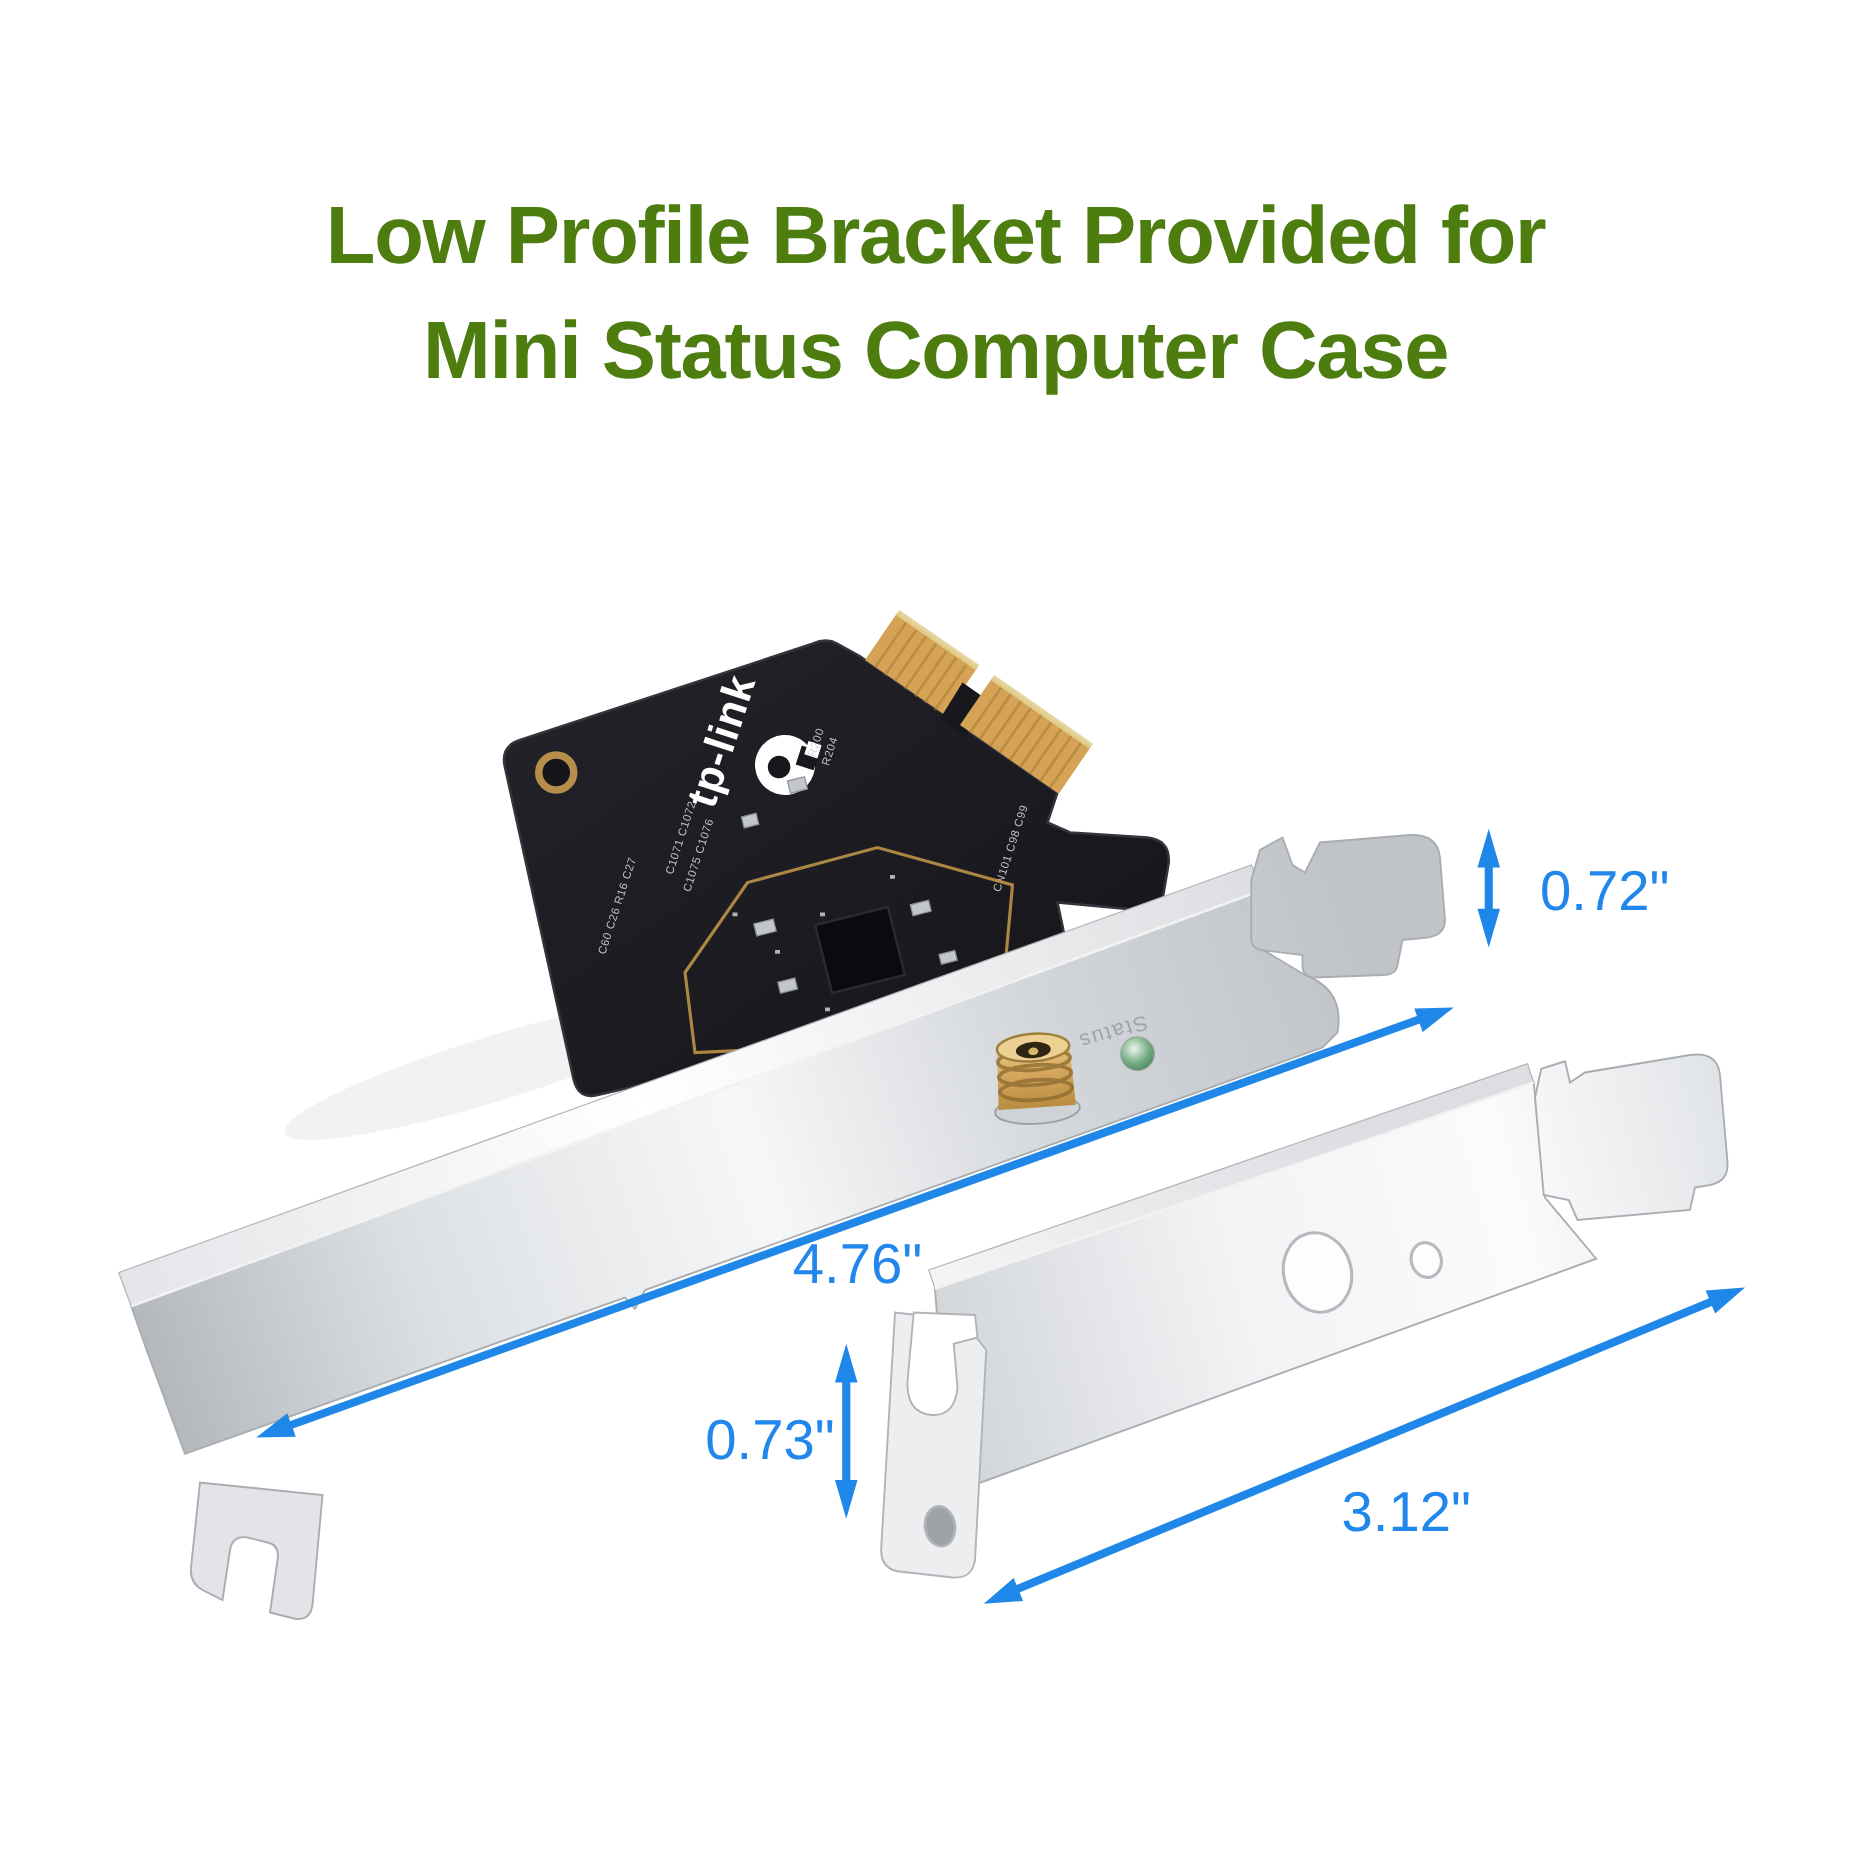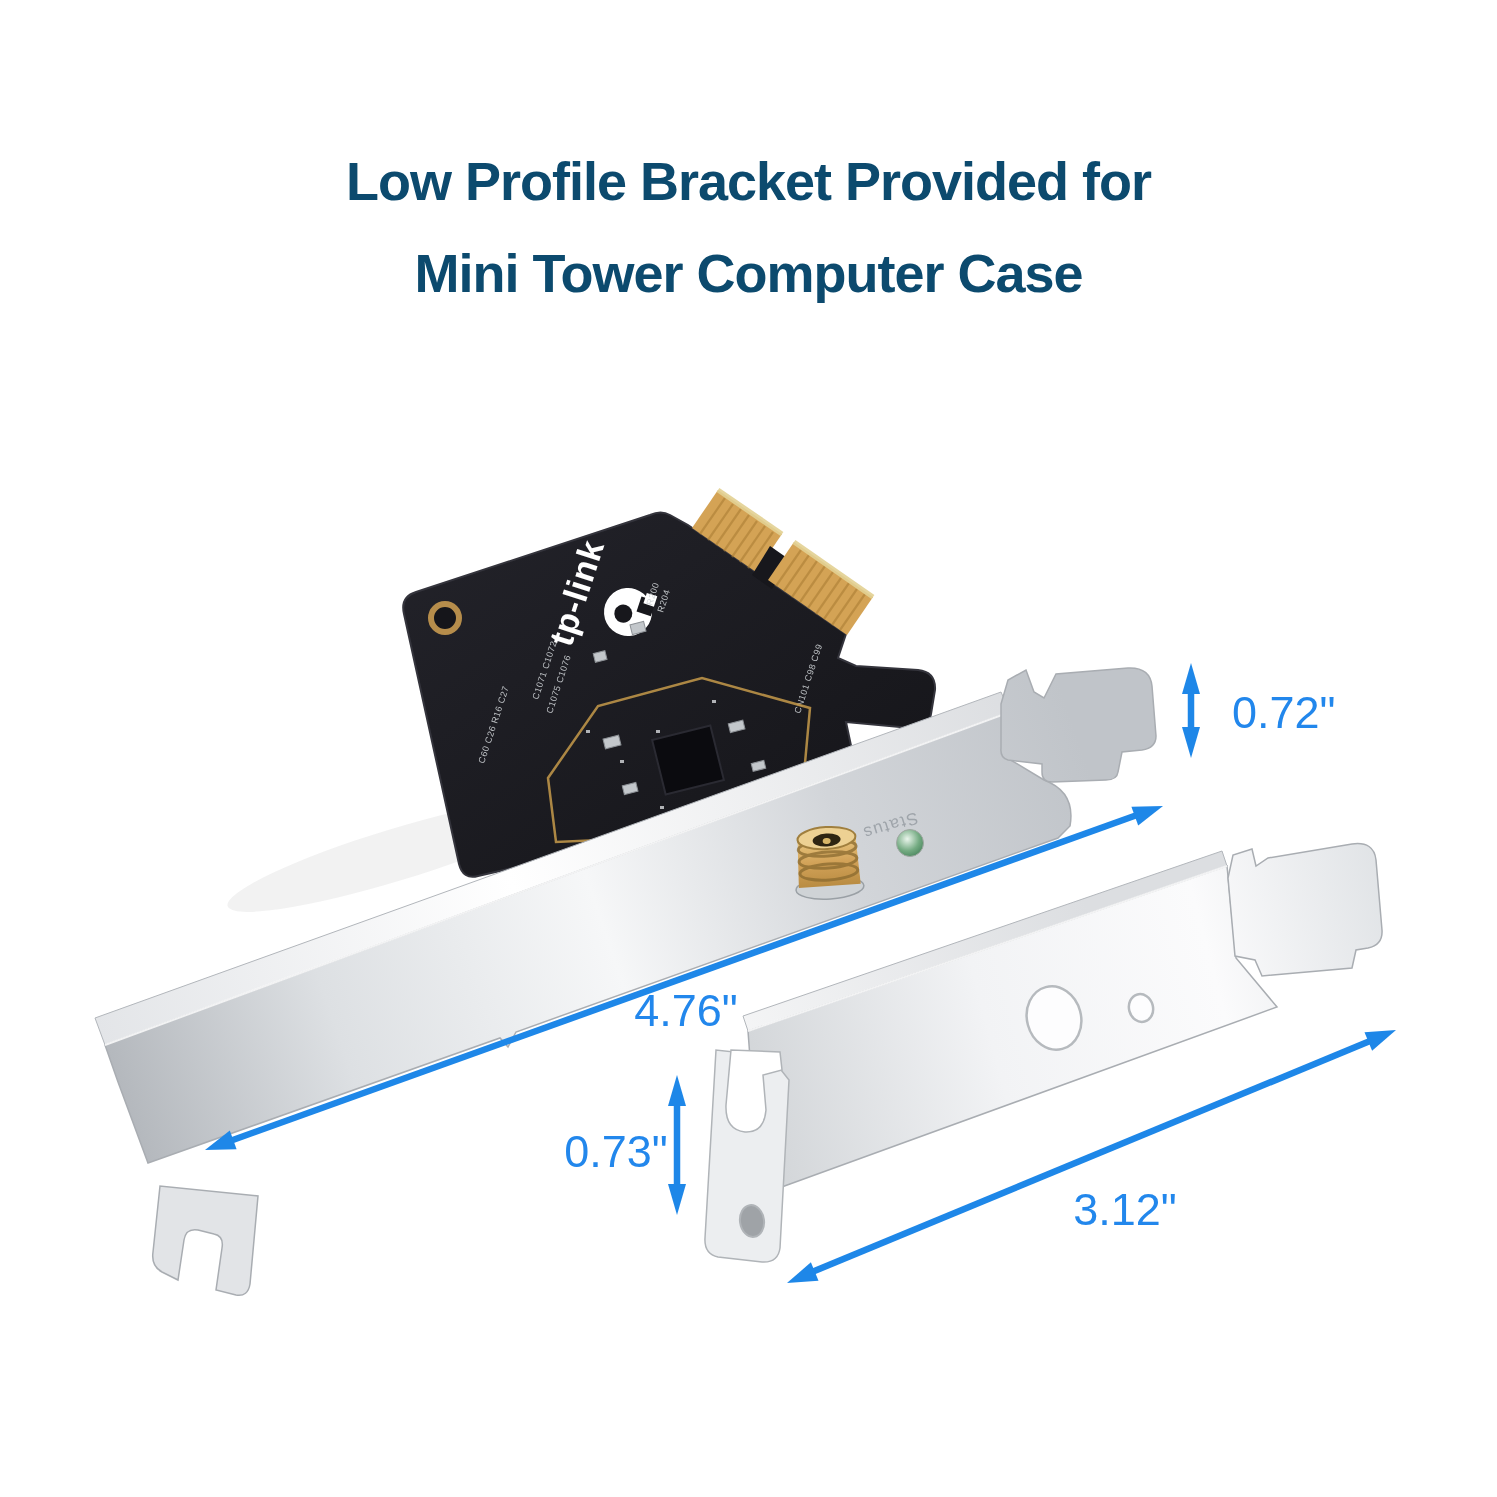--- a/index.html
+++ b/index.html
@@ -1,32 +1,32 @@
 <!DOCTYPE html>
 <html><head>
 <meta charset="utf-8">
 <style>
   html,body{margin:0;padding:0;background:#ffffff;}
   .canvas{position:relative;width:1497px;height:1497px;background:#ffffff;overflow:hidden;
           font-family:"Liberation Sans", sans-serif;}
-  .title-line{position:absolute;left:0;right:0;text-align:center;color:#0c4a6e;
-              font-weight:bold;font-size:54px;letter-spacing:-1px;}
+  .title-line{position:absolute;left:0;right:0;text-align:center;color:#4d7c0f;
+              font-weight:bold;font-size:65px;letter-spacing:-1px;}
   #title-line-1{top:150px;}
   #title-line-2{top:242px;}
   svg text{font-family:"Liberation Sans", sans-serif;}
   .dim-label{fill:#2287ec;font-size:45px;}
   .silk{fill:#cfd3d6;font-size:9px;opacity:.9;letter-spacing:.5px;}
 </style>
 </head>
 <body>
 
 <div class="canvas">
 
   <div class="title-line" id="title-line-1">Low Profile Bracket Provided for</div>
-  <div class="title-line" id="title-line-2">Mini Tower Computer Case</div>
+  <div class="title-line" id="title-line-2">Mini Status Computer Case</div>
 
   <svg width="1497" height="1497" viewBox="0 0 1497 1497" style="position:absolute;left:0;top:0;">
     <defs>
       <linearGradient id="gSilverFront" x1="105" y1="1045" x2="1070" y2="715" gradientUnits="userSpaceOnUse">
         <stop offset="0" stop-color="#b4b8bd"></stop>
           <stop offset=".22" stop-color="#dde0e3"></stop>
         <stop offset=".5" stop-color="#f6f7f8"></stop>
           <stop offset=".75" stop-color="#d2d5d9"></stop>
         <stop offset="1" stop-color="#c0c4c9"></stop>
       </linearGradient>

